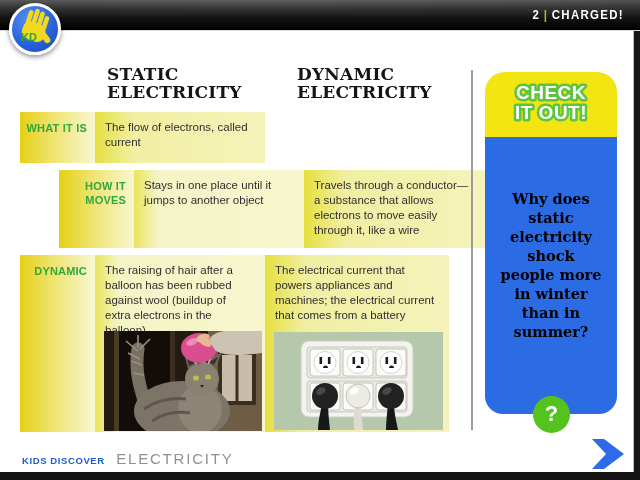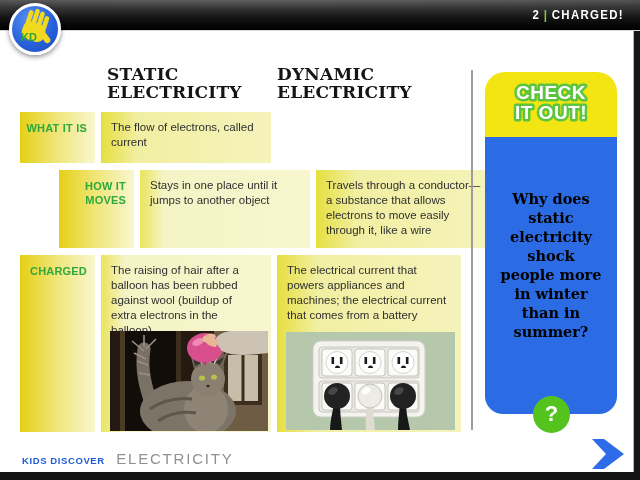--- a/index.html
+++ b/index.html
@@ -41,24 +41,24 @@
   }
 
   
   .col-head {
     position:absolute; top:65px; width:165px;
     font-family:"DejaVu Serif","Liberation Serif",serif;
     font-weight:bold; font-size:17px; line-height:18px; color:#151515;
     letter-spacing:.2px;
   }
   .col-head.h1 { left:107px; }
-  .col-head.h2 { left:277px; }
+  .col-head.h2 { left:297px; }
 
   .rows { position:absolute; left:20px; top:112px; width:441px; }
-  .row { display:grid; grid-template-columns:75px 170px 184px; column-gap:6px;border-radius:25px; }
+  .row { display:grid; grid-template-columns:75px 170px 184px; column-gap:0;border-radius:25px; }
   .row.r1 { height:51px;  margin-bottom:7px; }
   .row.r2 { height:78px;  margin-bottom:7px;padding-left:39px; }
   .row.r3 { height:177px; }
 
   .lbl {
     background:linear-gradient(90deg,#e5d015 0%,#efe472 45%,#f8f7d0 100%);
     color:#2fa83c; font-weight:bold; font-size:11px; line-height:14px;
     text-align:right; padding:9px 8px 0 4px; letter-spacing:.2px;
   }
   .cell {
@@ -151,21 +151,21 @@
       <div class="cell dynamic">The flow of electrons, called current</div>
     </div>
 
     <div class="row r2">
       <div class="lbl">HOW IT MOVES</div>
       <div class="cell static">Stays in one place until it jumps to another object</div>
       <div class="cell dynamic">Travels through a conductor—a substance that allows electrons to move easily through it, like a wire</div>
     </div>
 
     <div class="row r3">
-      <div class="lbl">CHARGED</div>
+      <div class="lbl">DYNAMIC</div>
 
       <div class="cell static">
         <span>The raising of hair after a balloon has been rubbed against wool (buildup of extra electrons in the balloon)</span>
         <div class="ex-img cat">
 
           <svg width="158" height="100" viewBox="0 0 158 100">
             <rect width="158" height="100" fill="#241a12"></rect>
             <rect x="14" y="0" width="52" height="100" fill="#120d09"></rect>
             <rect x="10" y="0" width="5" height="100" fill="#4a3a26"></rect>
             <rect x="66" y="0" width="5" height="100" fill="#3c2e1e"></rect>

